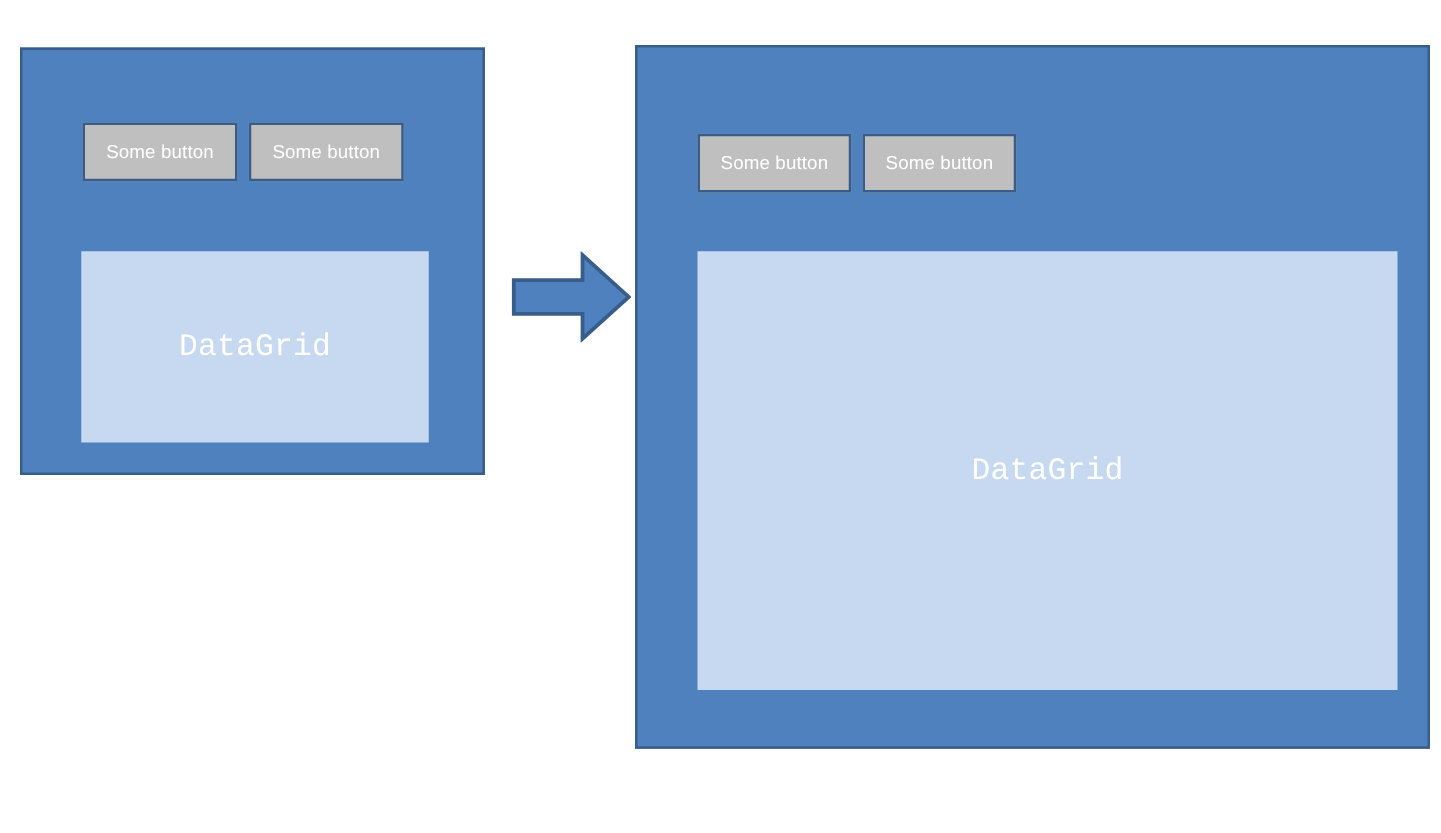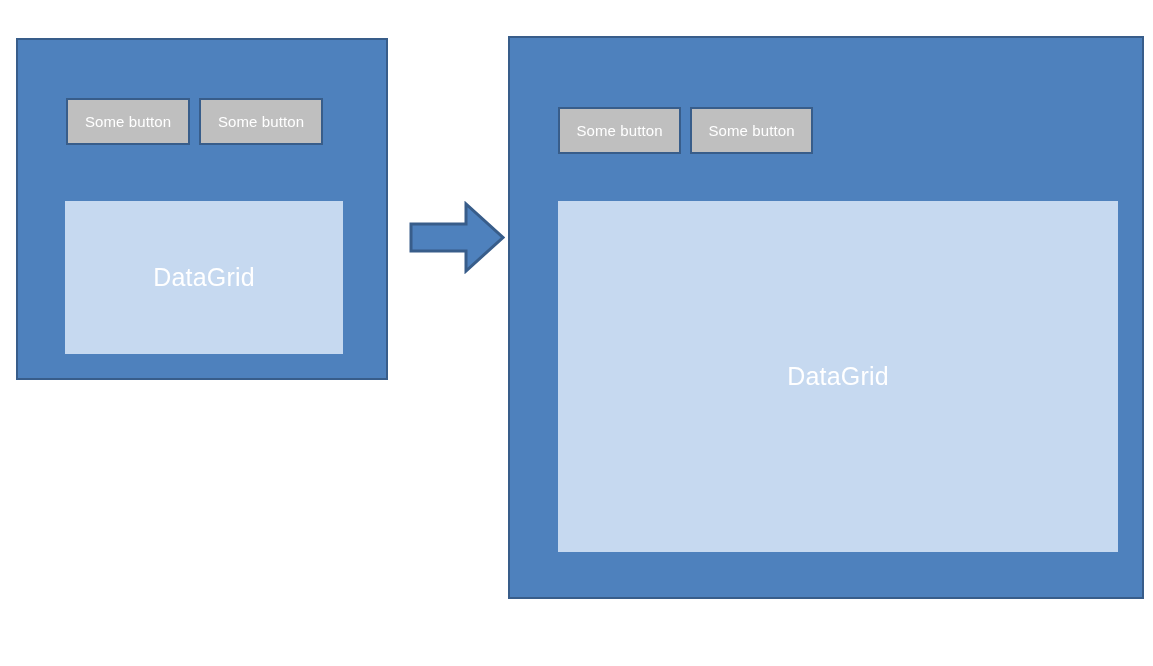--- a/index.html
+++ b/index.html
@@ -95,20 +95,21 @@
     position: absolute;
     background: #C6D9F0;
     display: flex;
     align-items: center;
     justify-content: center;
     color: #FFFFFF;
     font-size: 25px;
     line-height: 1;
     letter-spacing: 0.2px;
     user-select: none;
+    font-family: Liberation Mono, monospace;
   }
 
   #panel-before .datagrid {
     left: 47px;
     top: 161px;
     width: 278px;
     height: 153px;
   }
 
   #panel-after .datagrid {

